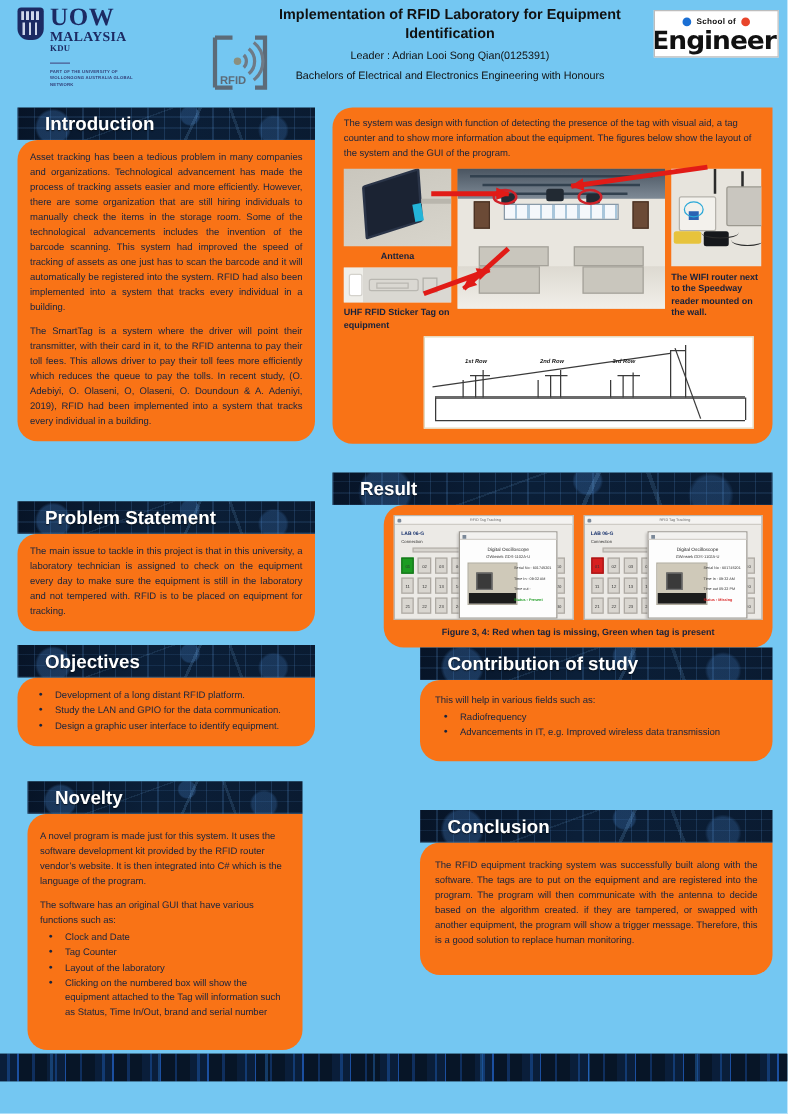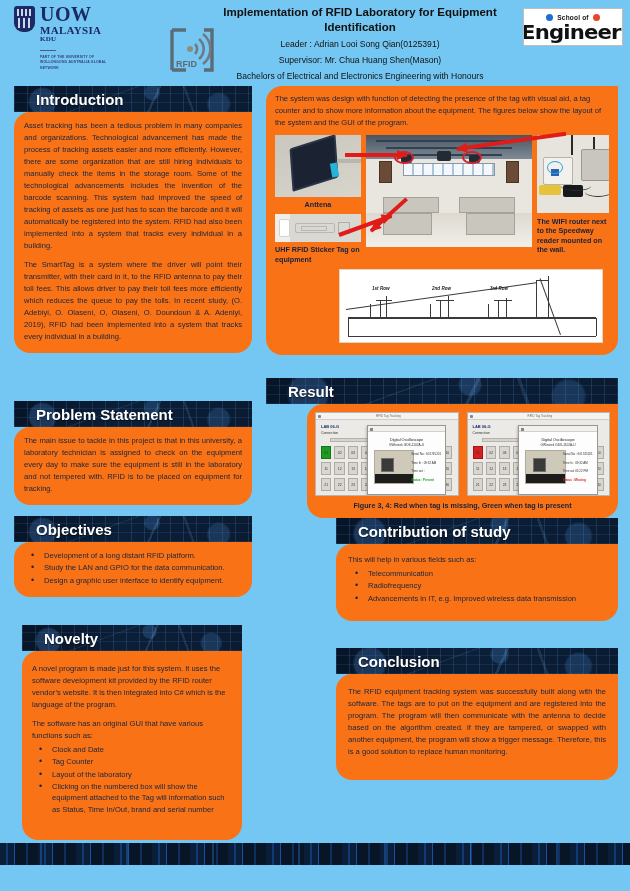--- a/index.html
+++ b/index.html
@@ -361,21 +361,20 @@
         <path d="M29 20 a7 7 0 0 1 0 10" stroke="#6e7a86" stroke-width="2.6" fill="none"></path>
         <path d="M33 15 a13 13 0 0 1 0 20" stroke="#6e7a86" stroke-width="2.6" fill="none"></path>
         <path d="M37 10 a19 19 0 0 1 0 30" stroke="#6e7a86" stroke-width="2.6" fill="none"></path>
         <text x="10" y="43" font-family="Liberation Sans, sans-serif" font-size="9" font-weight="bold" fill="#5c6b78">RFID</text>
       </svg>
     </div>
 
     <div class="title-block">
       <div class="poster-title">Implementation of RFID Laboratory for Equipment Identification</div>
       <div class="poster-line">Leader : Adrian Looi Song Qian(0125391)</div>
-      <div class="poster-line">Supervisor: Mr. Chua Huang Shen(Mason)</div>
       <div class="poster-line">Bachelors of Electrical and Electronics Engineering with Honours</div>
     </div>
 
     <div class="soe-logo">
       <div class="soe-top">
         <span class="soe-dot blue"></span>
         <span class="soe-schoolof">School of</span>
         <span class="soe-dot red"></span>
       </div>
       <div class="soe-eng">Engineering</div>
@@ -668,21 +667,20 @@
     </div>
   </div>
 
   <div class="panel" id="p-contrib">
     <div class="panel-head">
       <div class="panel-title">Contribution of study</div>
     </div>
     <div class="panel-body rounded-tl" style="padding:10px 12px 16px 12px;">
       <p class="body-text body-left" style="margin-bottom:2px;">This will help in various fields such as:</p>
       <ul class="bullets">
-        <li>Telecommunication</li>
         <li>Radiofrequency</li>
         <li>Advancements in IT, e.g. Improved wireless data transmission</li>
       </ul>
     </div>
   </div>
 
   <div class="panel" id="p-conclude">
     <div class="panel-head">
       <div class="panel-title">Conclusion</div>
     </div>

